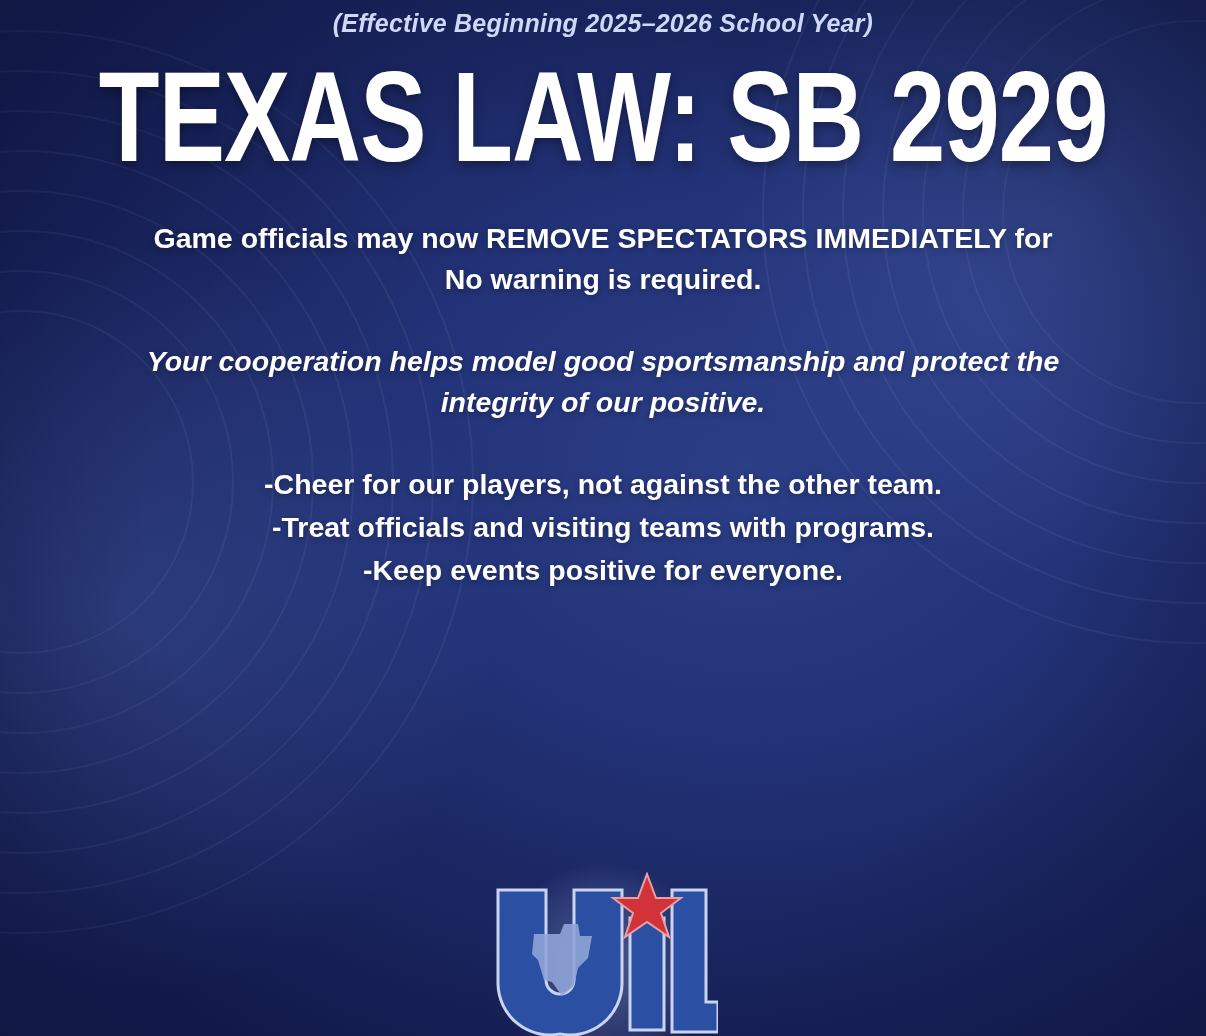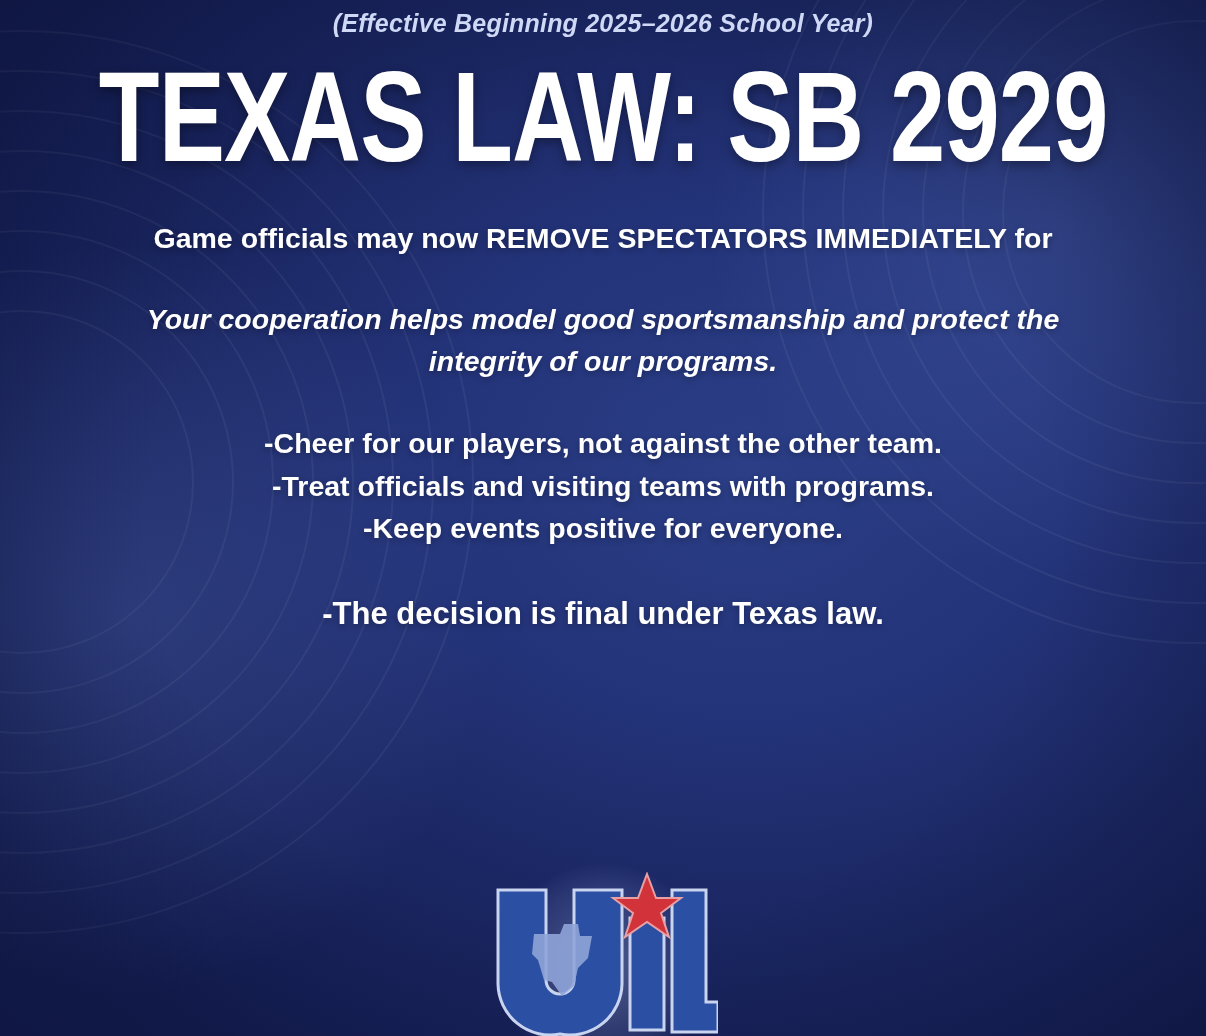--- a/index.html
+++ b/index.html
@@ -92,21 +92,21 @@
     color: #ffffff;
     text-shadow: 0 2px 6px rgba(0,0,0,0.30);
     margin: 10px auto;
   }
   .para.p1 { width: 1040px; margin-bottom: 40px; }
   .para.p2 { width: 1110px; margin-bottom: 40px; font-style: italic; }
   .bullets {
     font-size: 28.5px;
     font-weight: bold;
     line-height: 1.50;
-    margin-bottom: 42px;
+    margin-bottom: 18px;
     text-shadow: 0 2px 6px rgba(0,0,0,0.30);
   }
   .final-head {
     font-size: 31px;
     font-weight: bold;
     line-height: 1.45;
     text-shadow: 0 2px 6px rgba(0,0,0,0.30);
   }
   .final-line {
     font-size: 31px;
@@ -172,35 +172,35 @@
   <div class="content">
 
     <div class="effective">(Effective Beginning 2025–2026 School Year)</div>
 
     <div class="headline">TEXAS LAW: SB 2929</div>
 
     <div class="body-block">
 
       <div class="para p1">
         <div>Game officials may now REMOVE SPECTATORS IMMEDIATELY for</div>
+        <div>No warning is required.</div>
       </div>
 
       <div class="para p2">
         <div>Your cooperation helps model good sportsmanship and protect the</div>
-        <div>integrity of our programs.</div>
+        <div>integrity of our positive.</div>
       </div>
 
       <div class="bullets">
         <div>-Cheer for our players, not against the other team.</div>
         <div>-Treat officials and visiting teams with programs.</div>
         <div>-Keep events positive for everyone.</div>
       </div>
 
       <div>
-        <div class="final-line">-The decision is final under Texas law.</div>
       </div>
 
     </div>
   </div>
 
   <div class="logo-wrap">
     <div class="logo-halo"></div>
     <svg class="logo-svg" width="230" height="170" viewBox="0 0 230 170">
 
       <path d="M10 18 H58 V108 a14 14 0 0 0 28 0 V18 H134 V112 a52 52 0 0 1 -62 50 a52 52 0 0 1 -62 -50 Z" fill="#2b4fa2" stroke="#c9d4f0" stroke-width="3"></path>

